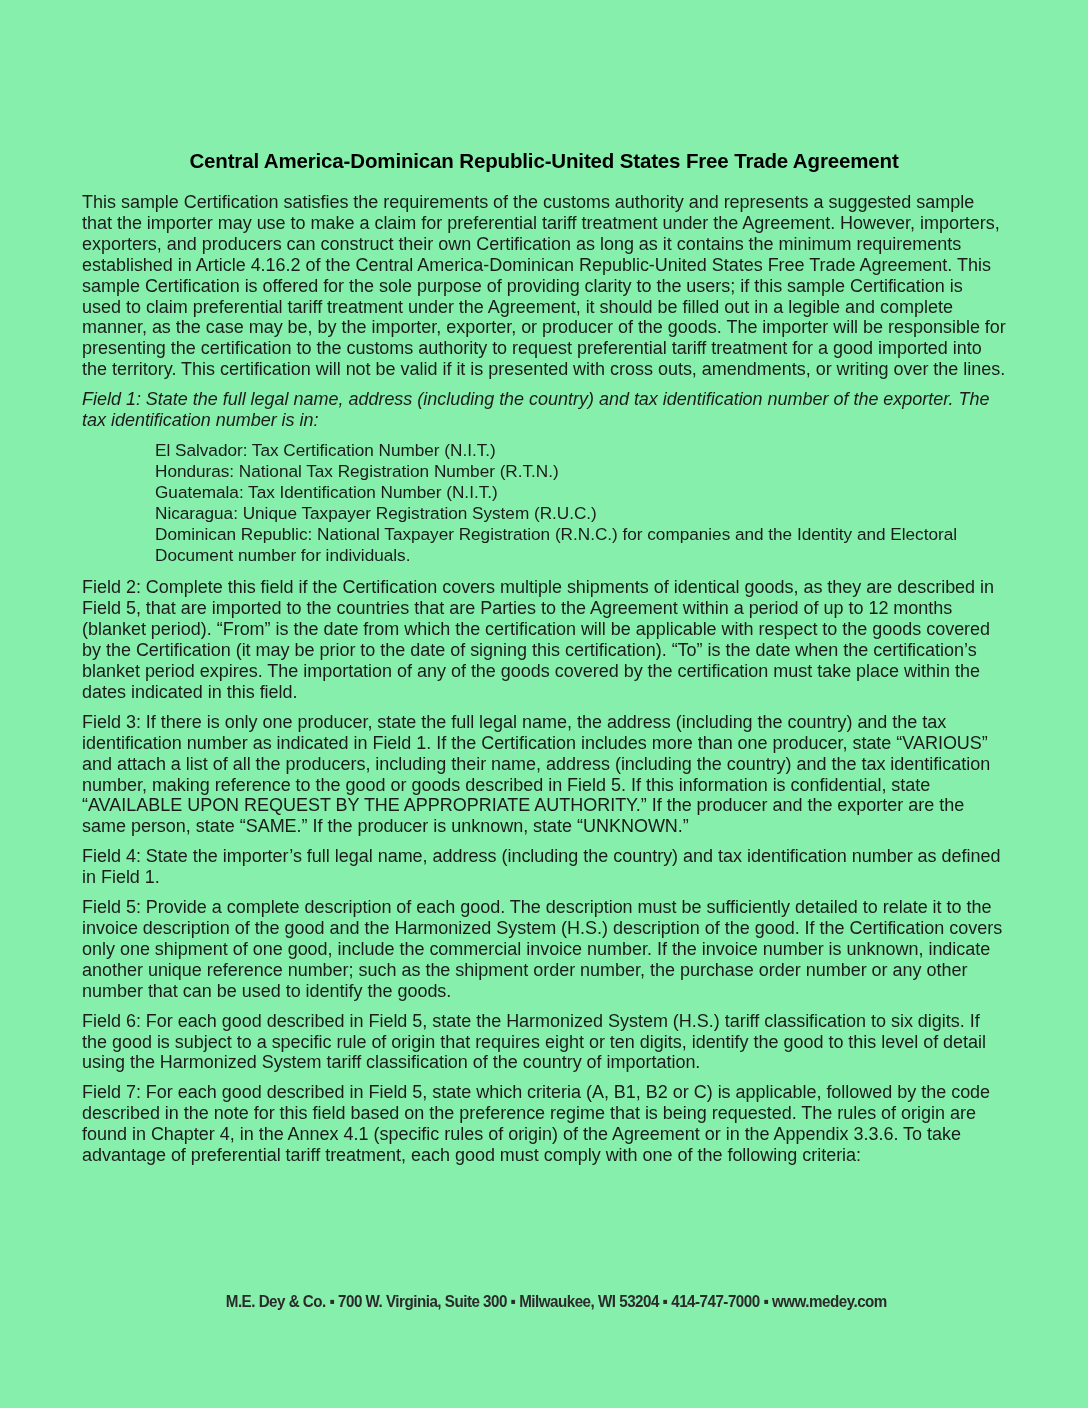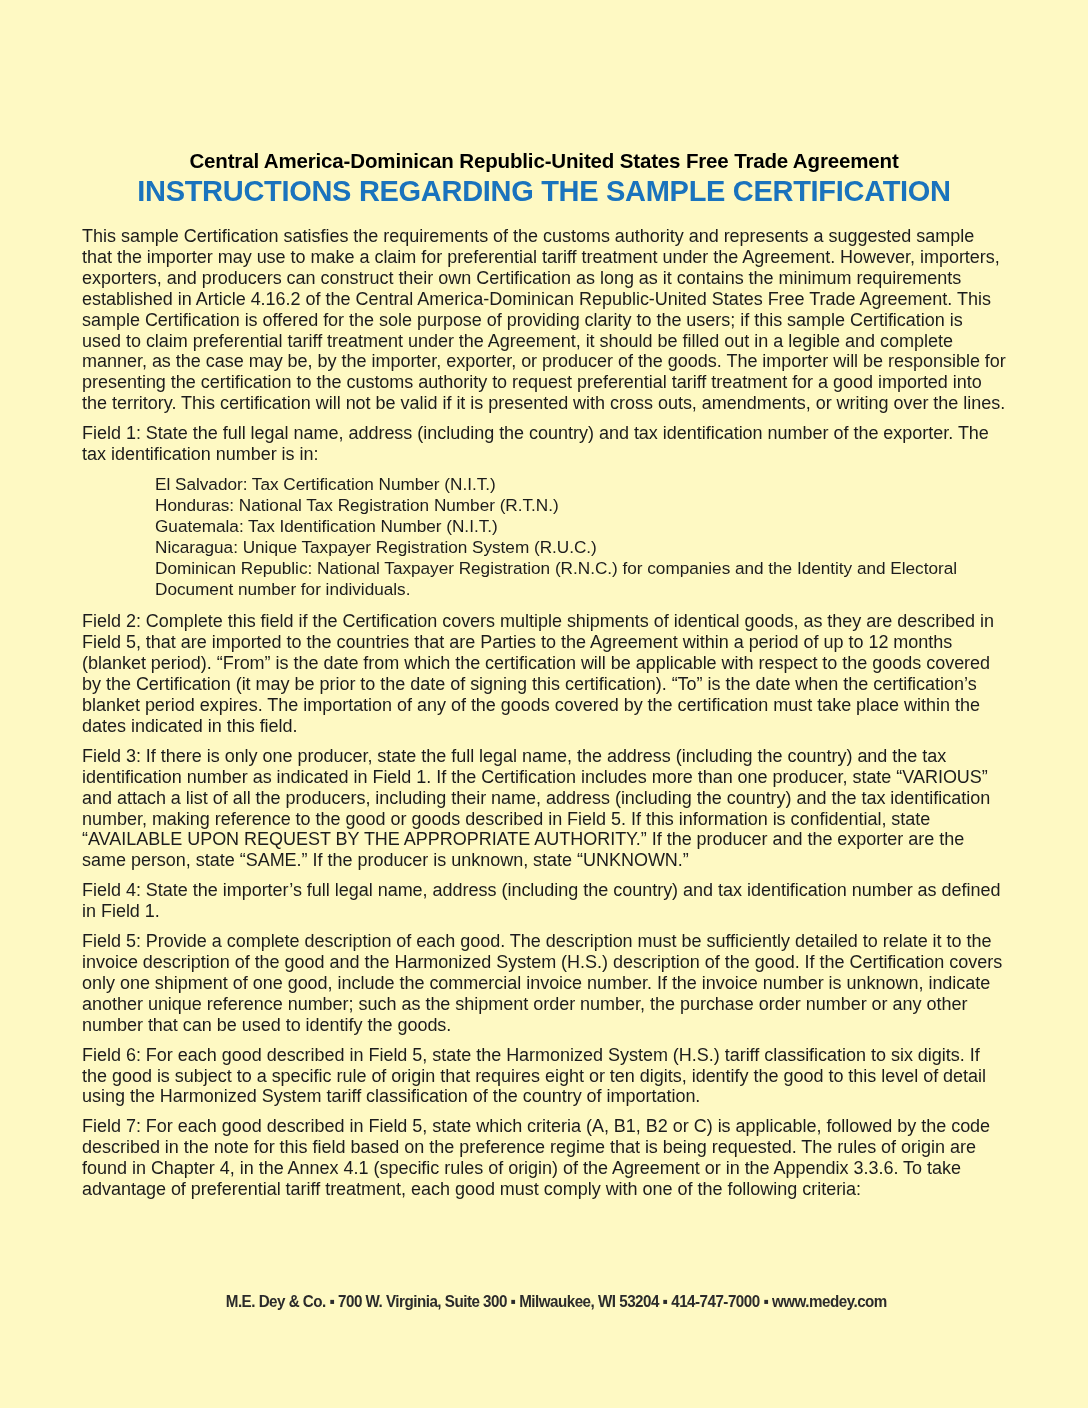--- a/index.html
+++ b/index.html
@@ -7,21 +7,21 @@
     margin: 0;
     padding: 0;
     background: #ffffff;
   }
 
   .page {
     position: relative;
     width: 1088px;
     height: 1408px;
     margin: 0 auto;
-    background: #fef9c3;
+    background: #86efac;
     overflow: hidden;
     font-family: "Liberation Sans", sans-serif;
     color: #000000;
     -webkit-font-smoothing: antialiased;
   }
 
   .content {
     position: absolute;
     left: 82px;
     top: 148px;
@@ -61,20 +61,21 @@
     color: #1c1c1c;
     letter-spacing: -0.02px;
   }
 
   p.para:last-child {
     margin-bottom: 0;
   }
 
   p.para.tight {
     margin-bottom: 0;
+    font-style: italic;
   }
 
   
   .indent-list {
     margin: 9px 0 12px 0;
     padding: 0 0 0 73px;
     list-style: none;
   }
 
   .indent-list li {
@@ -109,21 +110,20 @@
 </style>
 </head>
 <body>
 
 <div class="page">
 
   <div class="content">
 
     <div class="title-block">
       <div class="title-line-1">Central America-Dominican Republic-United States Free Trade Agreement</div>
-      <div class="title-line-2">INSTRUCTIONS REGARDING THE SAMPLE CERTIFICATION</div>
     </div>
 
     <p class="para">This sample Certification satisfies the requirements of the customs authority and represents a suggested sample that the importer may use to make a claim for preferential tariff treatment under the Agreement. However, importers, exporters, and producers can construct their own Certification as long as it contains the minimum requirements established in Article 4.16.2 of the Central America-Dominican Republic-United States Free Trade Agreement. This sample Certification is offered for the sole purpose of providing clarity to the users; if this sample Certification is used to claim preferential tariff treatment under the Agreement, it should be filled out in a legible and complete manner, as the case may be, by the importer, exporter, or producer of the goods. The importer will be responsible for presenting the certification to the customs authority to request preferential tariff treatment for a good imported into the territory. This certification will not be valid if it is presented with cross outs, amendments, or writing over the lines.</p>
 
     <p class="para tight">Field 1: State the full legal name, address (including the country) and tax identification number of the exporter. The tax identification number is in:</p>
 
     <ul class="indent-list">
       <li>El Salvador: Tax Certification Number (N.I.T.)</li>
       <li>Honduras: National Tax Registration Number (R.T.N.)</li>
       <li>Guatemala: Tax Identification Number (N.I.T.)</li>

